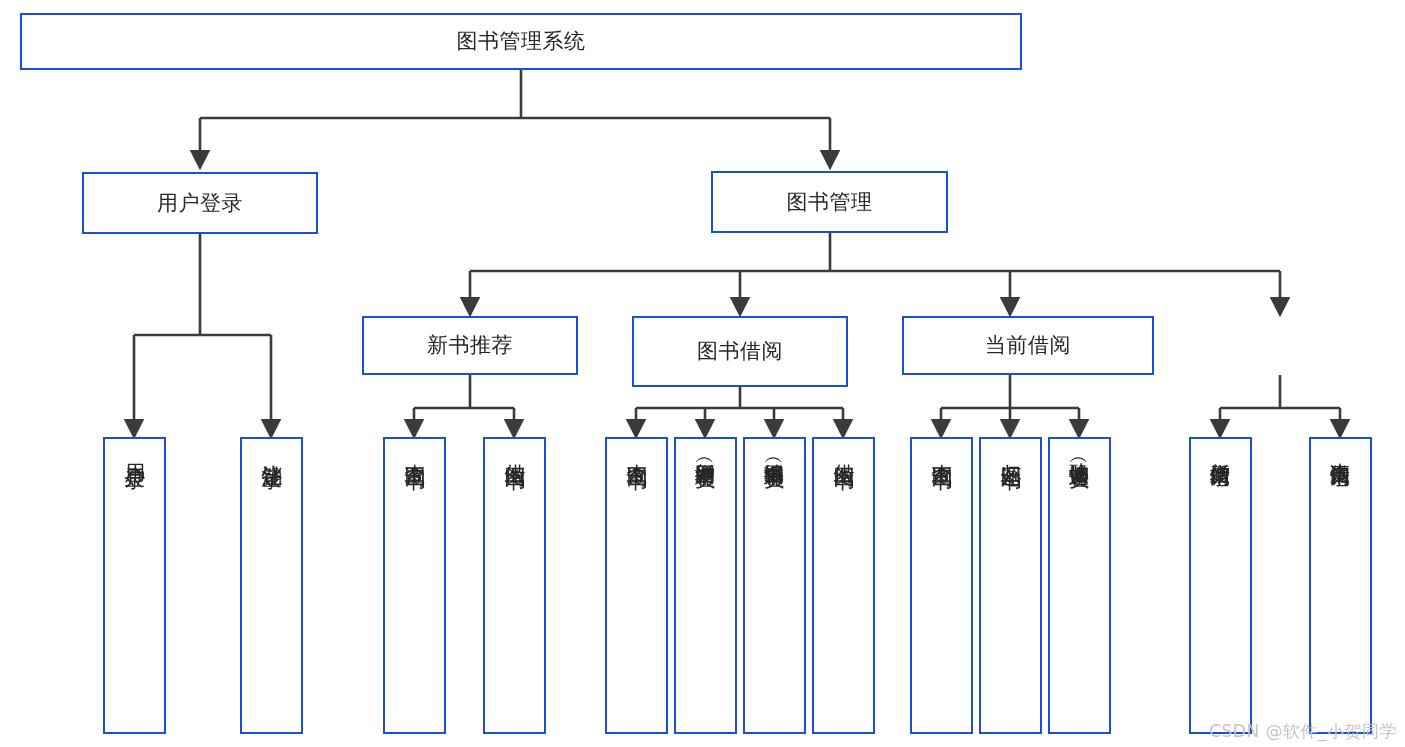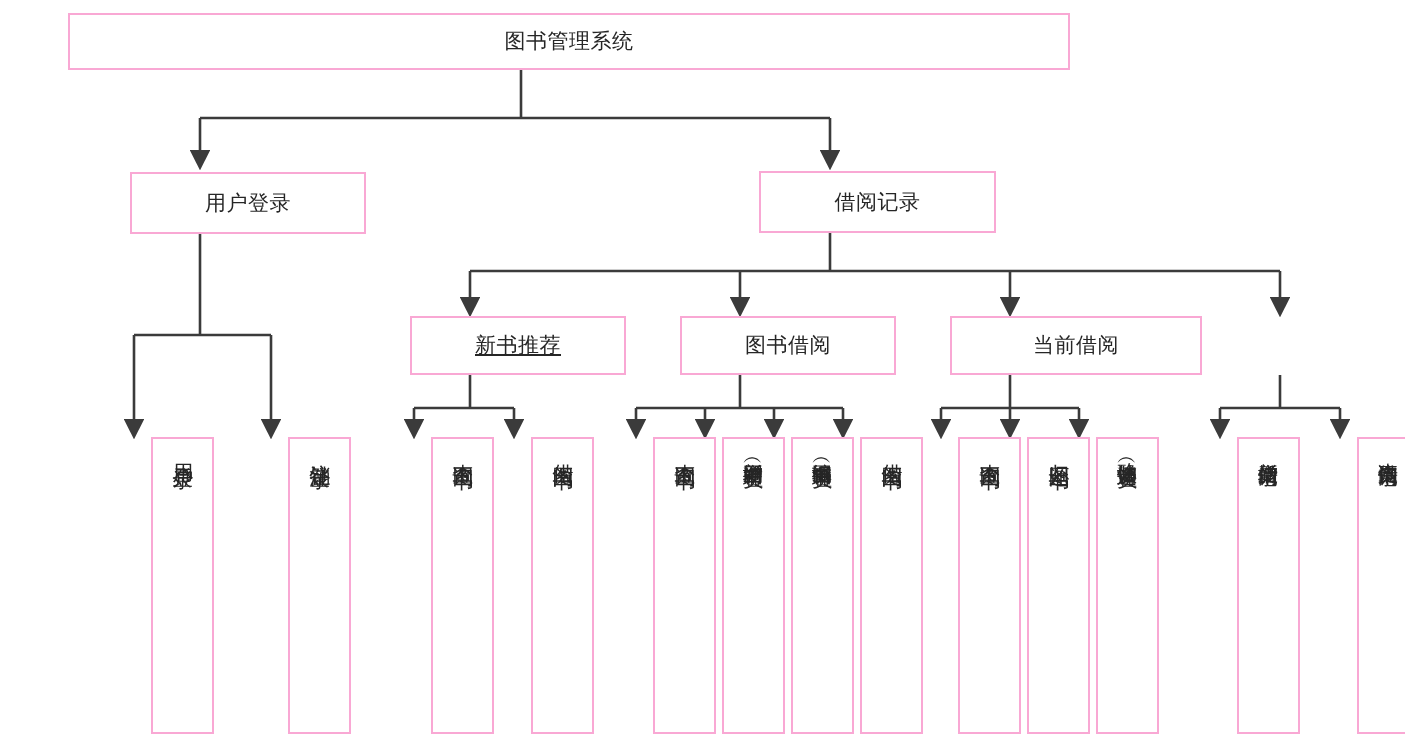--- a/index.html
+++ b/index.html
@@ -21,28 +21,27 @@
   #diagram-svg {
     position: absolute;
     left: 0;
     top: 0;
     width: 1405px;
     height: 747px;
   }
   .node {
     position: absolute;
     box-sizing: border-box;
-    border: 2px solid #f9a8d4;
+    border: 2px solid #1d4ed8;
     background: #ffffff;
     display: flex;
     align-items: center;
     justify-content: center;
     color: #262626;
     z-index: 2;
-    margin-left: 48px;
   }
   .node-label {
     display: block;
     text-align: center;
     line-height: 1.18;
     color: #262626;
   }
   .node.horizontal .node-label {
     font-size: 21px;
     letter-spacing: 0.5px;
@@ -134,28 +133,28 @@
 
   <div class="node horizontal" style="left:20px; top:13px; width:1002px; height:57px;">
     <span class="node-label">图书管理系统</span>
   </div>
 
   <div class="node horizontal" style="left:82px; top:172px; width:236px; height:62px;">
     <span class="node-label">用户登录</span>
   </div>
 
   <div class="node horizontal" style="left:711px; top:171px; width:237px; height:62px;">
-    <span class="node-label">借阅记录</span>
-  </div>
-
-  <div class="node horizontal" style="left:362px; top:316px; width:216px; height:59px;text-decoration:underline;">
+    <span class="node-label">图书管理</span>
+  </div>
+
+  <div class="node horizontal" style="left:362px; top:316px; width:216px; height:59px;">
     <span class="node-label">新书推荐</span>
   </div>
 
-  <div class="node horizontal" style="left:632px; top:316px; width:216px; height:59px;">
+  <div class="node horizontal" style="left:632px; top:316px; width:216px; height:71px;">
     <span class="node-label">图书借阅</span>
   </div>
 
   <div class="node horizontal" style="left:902px; top:316px; width:252px; height:59px;">
     <span class="node-label">当前借阅</span>
   </div>
 
 
   <div class="node vertical" style="left:103px; top:437px; width:63px; height:297px;">
     <span class="node-label">用户登录</span>
@@ -202,14 +201,15 @@
   </div>
 
   <div class="node vertical tall" style="left:1189px; top:437px; width:63px; height:297px;">
     <span class="node-label">新增借阅记录</span>
   </div>
 
   <div class="node vertical tall" style="left:1309px; top:437px; width:63px; height:297px;">
     <span class="node-label">查询借阅记录</span>
   </div>
 
+  <div id="watermark">CSDN @软件_小贺同学</div>
 
 </div>
 
 </body></html>

